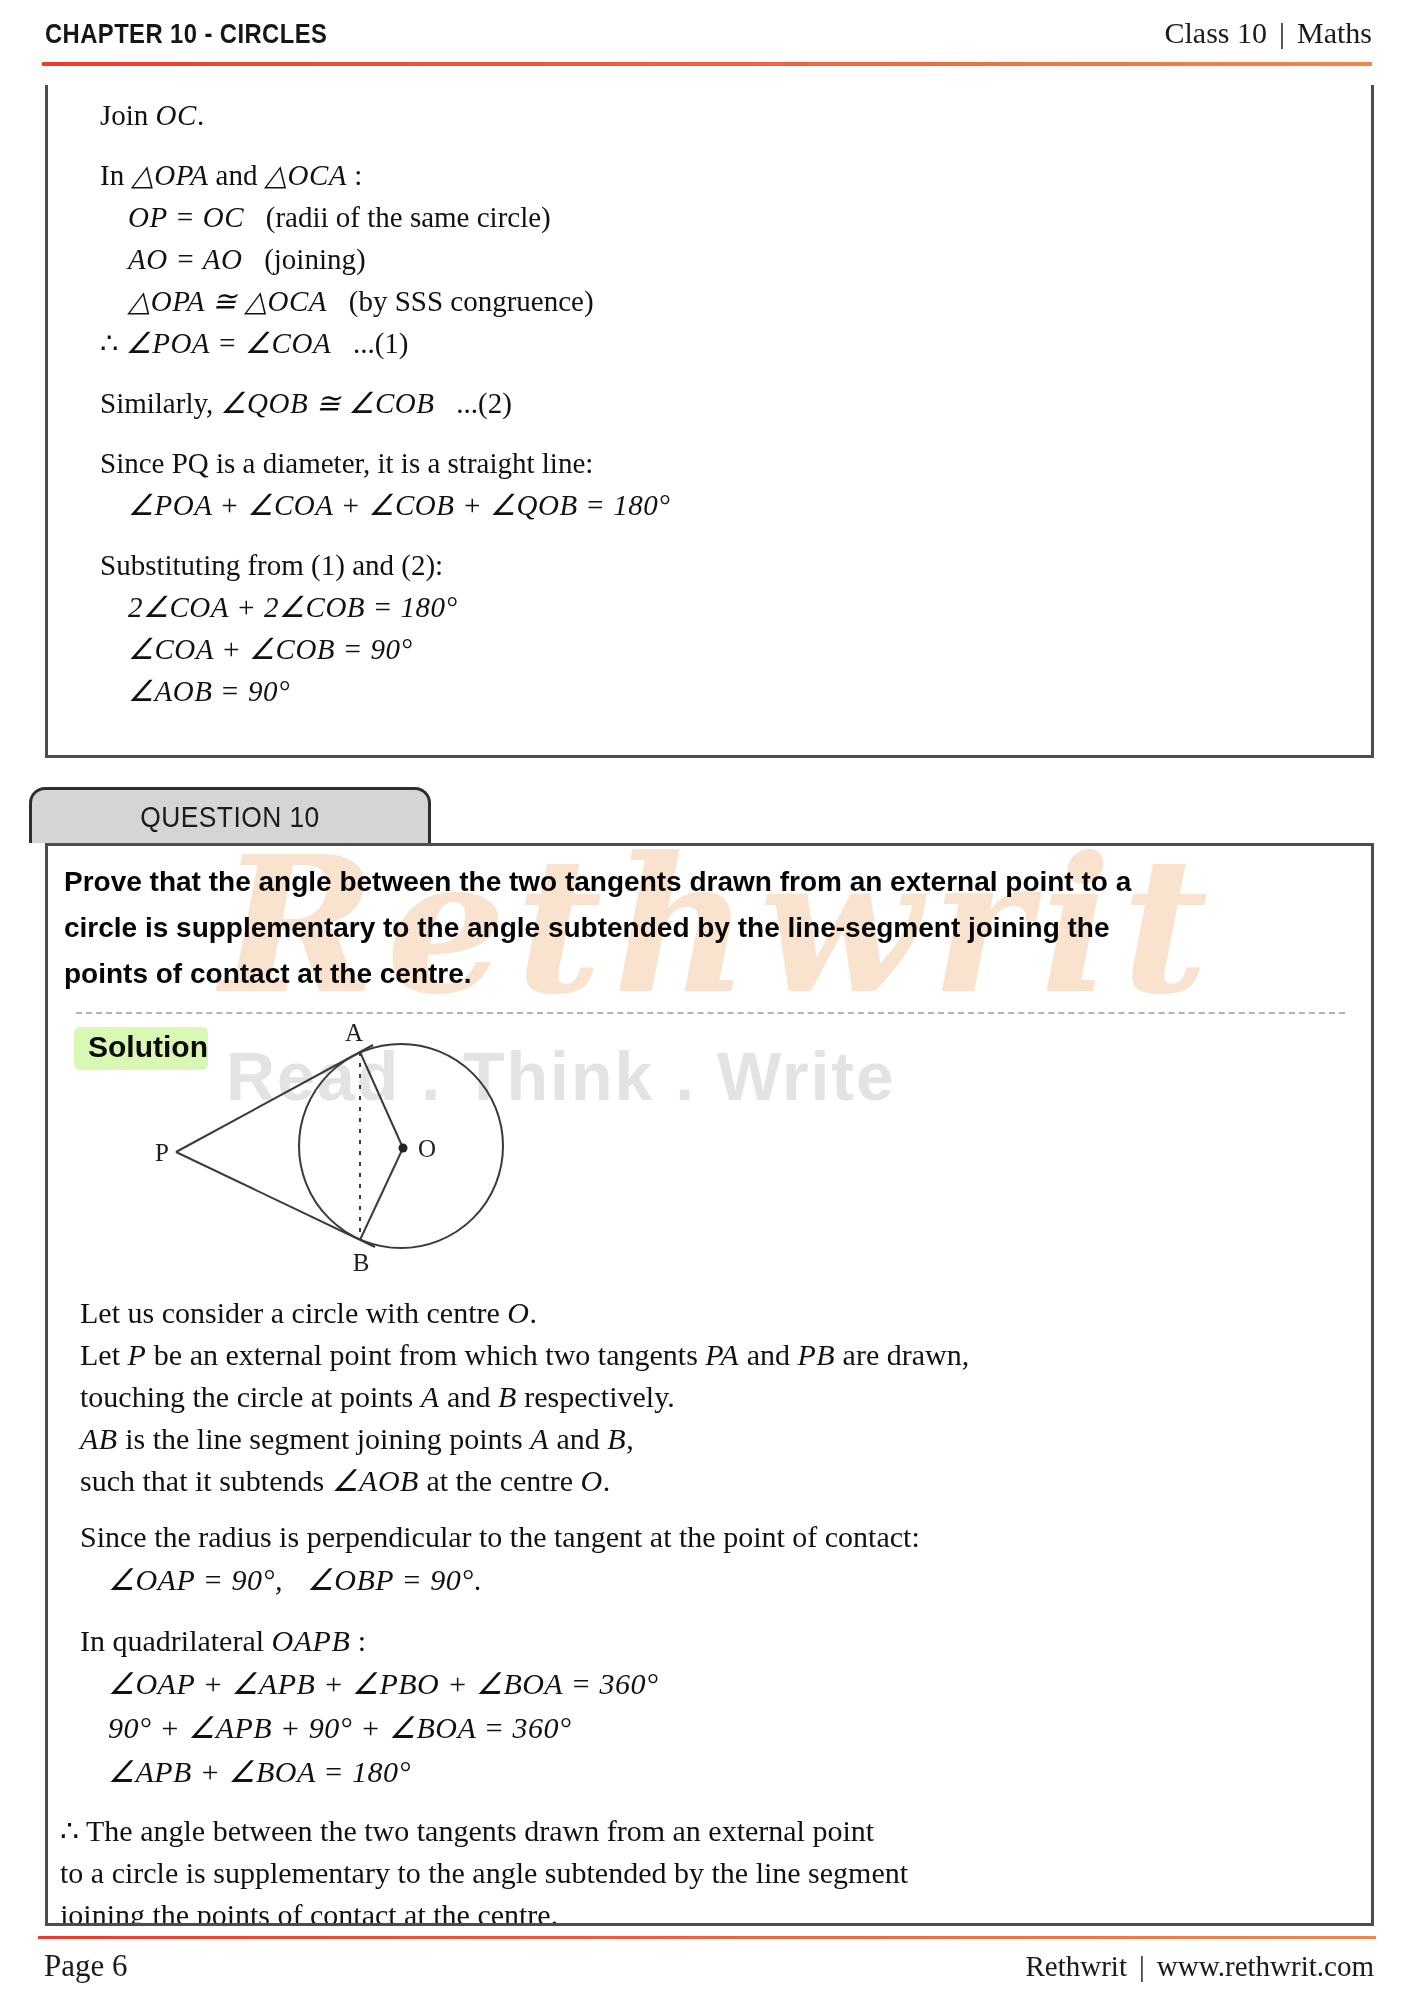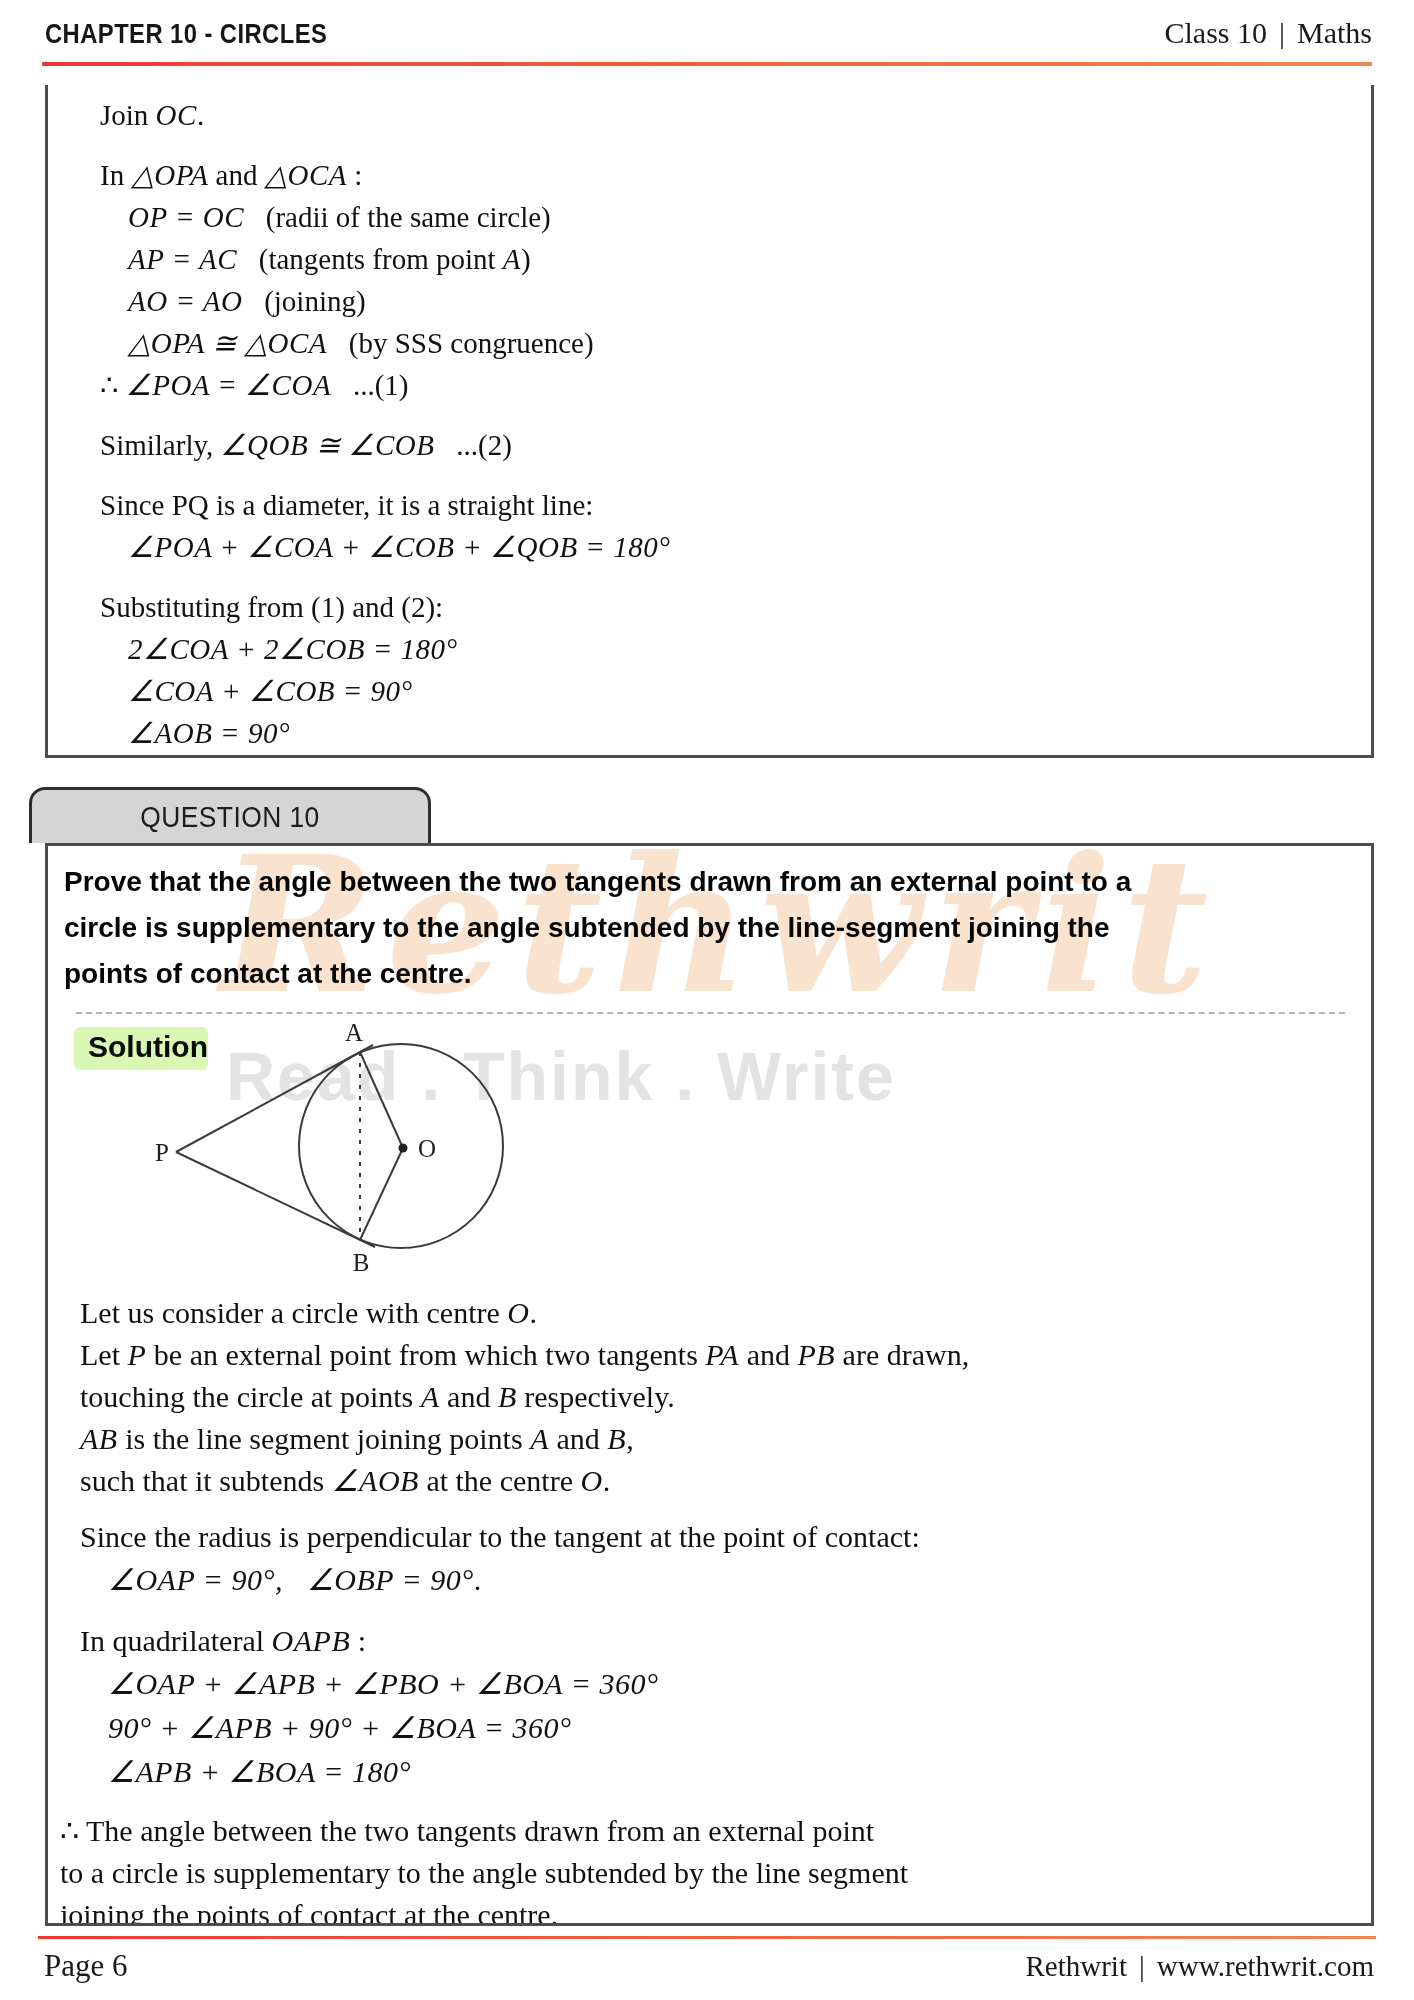--- a/index.html
+++ b/index.html
@@ -136,21 +136,20 @@
   <div class="hdr-right">
     <span>Class 10</span><span class="bar">|</span><span>Maths</span>
   </div>
   <div class="rule rule-top"></div>
 
   <div class="proof-box">
     <div>
         <div class="ln ind0"><span class="tx">Join </span><span class="mx">OC</span><span class="tx">.</span></div>
         <div class="ln ind0 gap"><span class="tx">In </span><span class="mx">△OPA</span><span class="tx"> and </span><span class="mx">△OCA</span><span class="tx"> :</span></div>
         <div class="ln ind1"><span class="mx">OP = OC</span><span class="tx">   (radii of the same circle)</span></div>
-        <div class="ln ind1"><span class="mx">AP = AC</span><span class="tx">   (tangents from point </span><span class="mx">A</span><span class="tx">)</span></div>
         <div class="ln ind1"><span class="mx">AO = AO</span><span class="tx">   (joining)</span></div>
         <div class="ln ind1"><span class="mx">△OPA ≅ △OCA</span><span class="tx">   (by SSS congruence)</span></div>
         <div class="ln ind0"><span class="tx">∴ </span><span class="mx">∠POA = ∠COA</span><span class="tx">   ...(1)</span></div>
         <div class="ln ind0 gap"><span class="tx">Similarly, </span><span class="mx">∠QOB ≅ ∠COB</span><span class="tx">   ...(2)</span></div>
         <div class="ln ind0 gap"><span class="tx">Since PQ is a diameter, it is a straight line:</span></div>
         <div class="ln ind1"><span class="mx">∠POA + ∠COA + ∠COB + ∠QOB = 180°</span></div>
         <div class="ln ind0 gap"><span class="tx">Substituting from (1) and (2):</span></div>
         <div class="ln ind1"><span class="mx">2∠COA + 2∠COB = 180°</span></div>
         <div class="ln ind1"><span class="mx">∠COA + ∠COB = 90°</span></div>
         <div class="ln ind1"><span class="mx">∠AOB = 90°</span></div>

